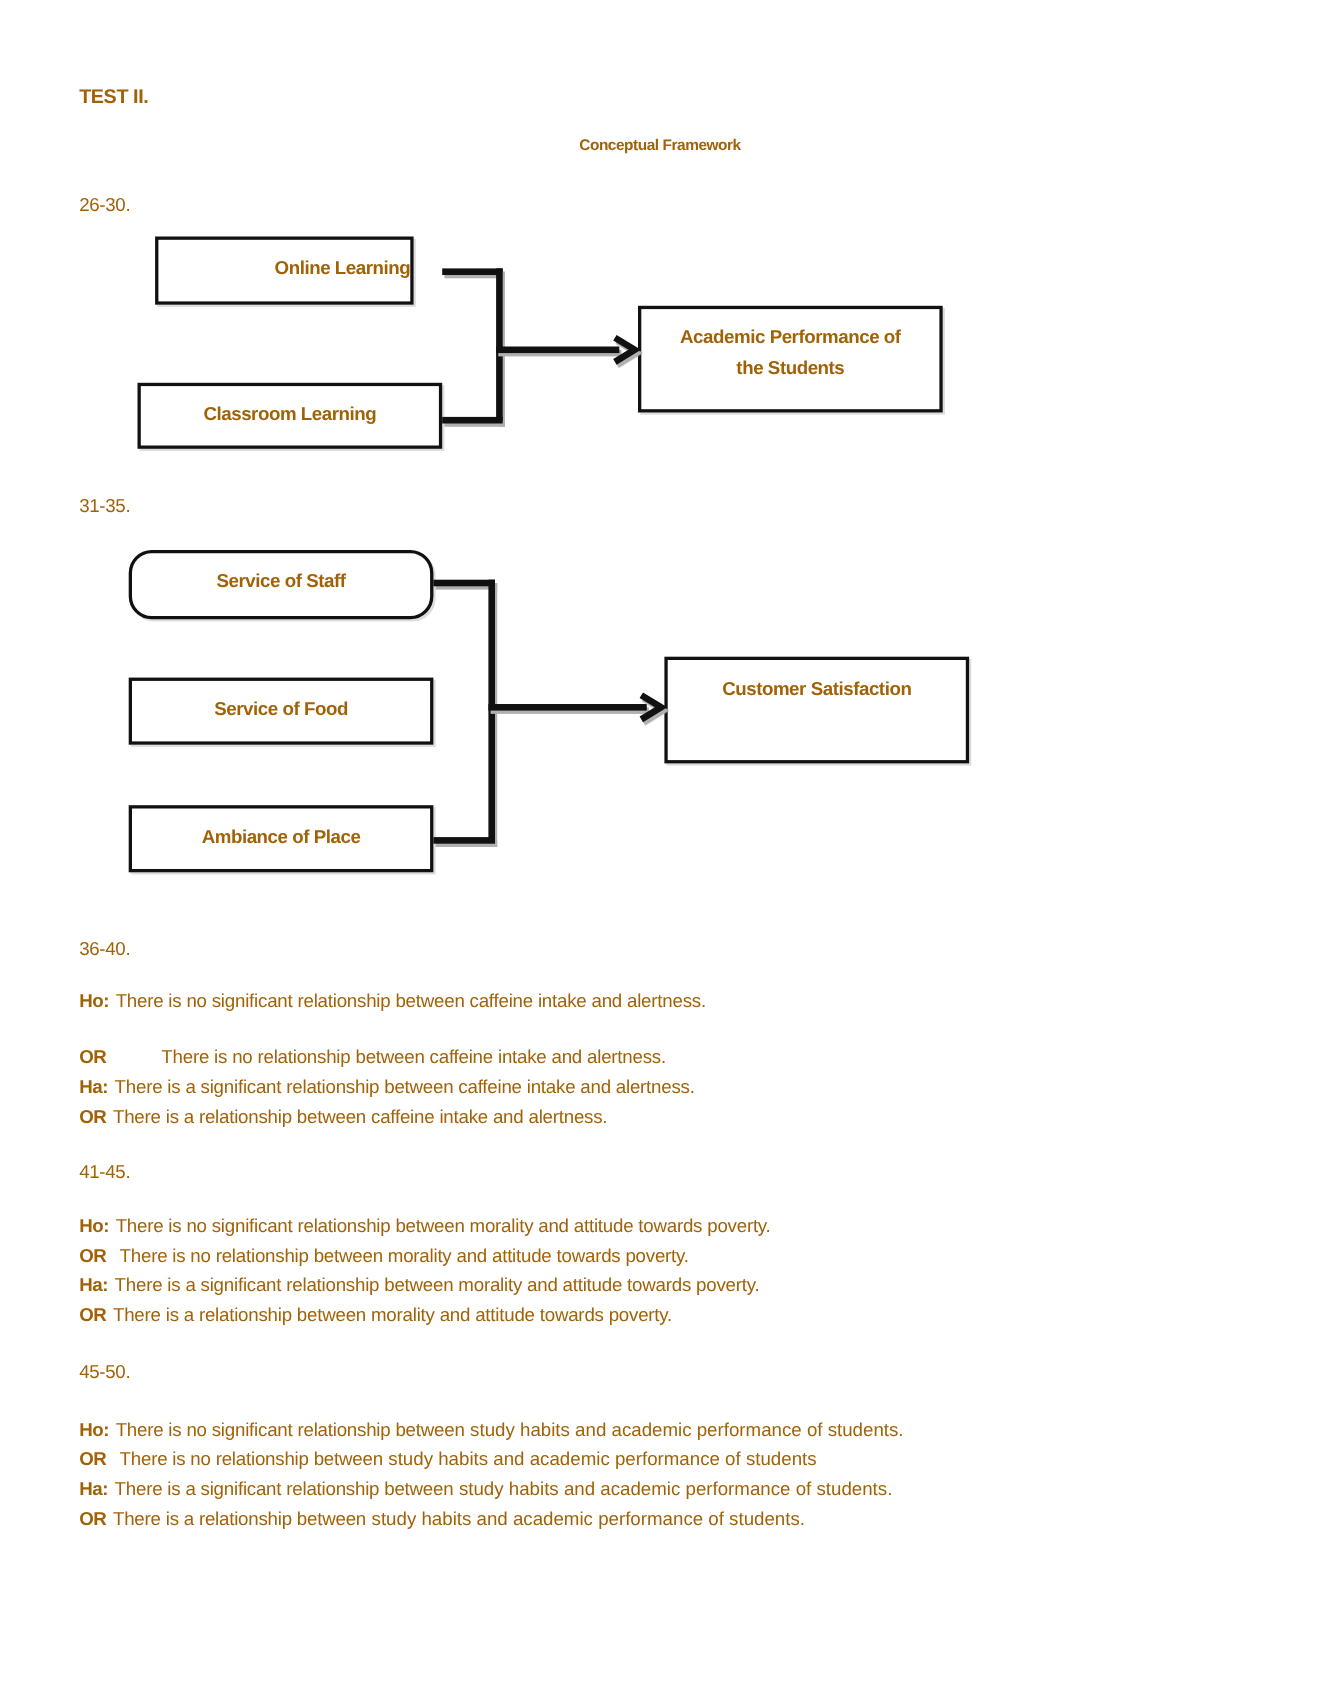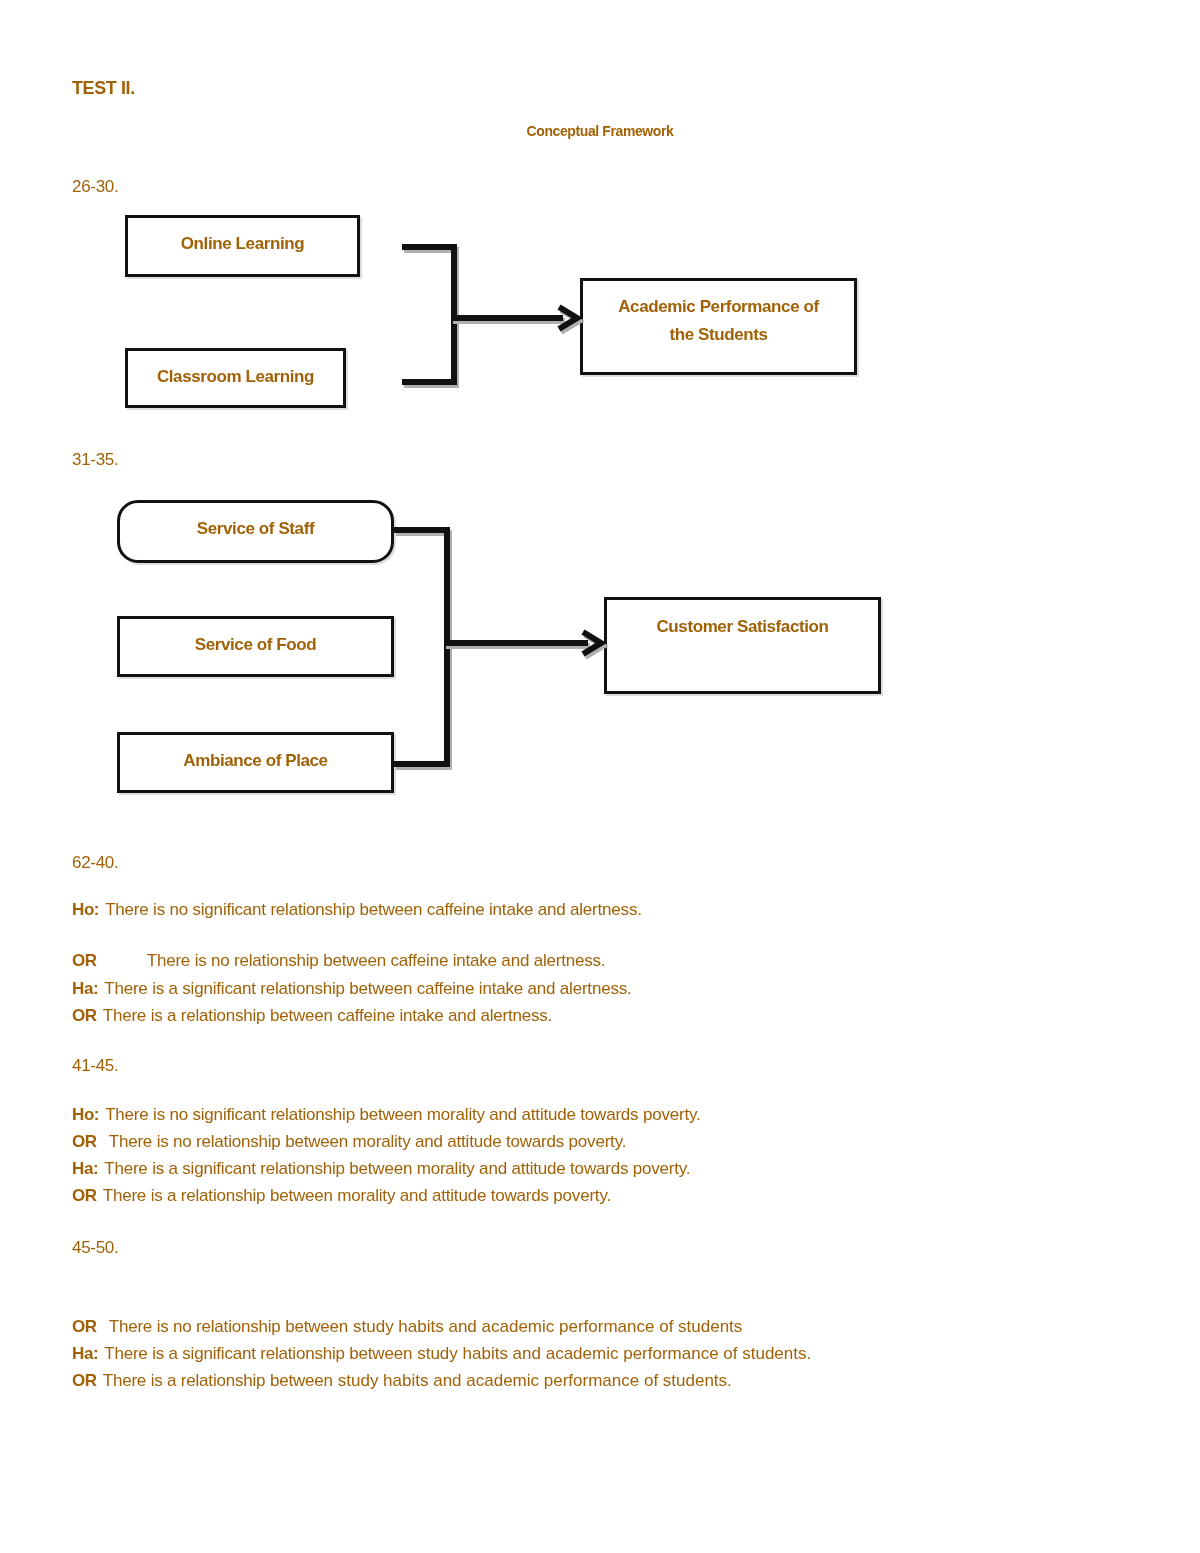--- a/index.html
+++ b/index.html
@@ -32,25 +32,25 @@
 </head>
 <body>
 
 <div class="page">
 
   <div class="abs test-label">TEST II.</div>
   <div class="abs doc-title">Conceptual Framework</div>
 
   <div class="abs range-label" style="top:177px;">26-30.</div>
 
-  <div class="dbox" style="left:125px;top:215px;width:235px;height:62px;padding-top:12px;">
+  <div class="dbox" style="left:141px;top:215px;width:235px;height:62px;padding-top:12px;justify-content:flex-end;">
     <span>Online Learning</span>
   </div>
 
-  <div class="dbox" style="left:125px;top:348px;width:221px;height:60px;padding-top:12px;">
+  <div class="dbox" style="left:125px;top:348px;width:277px;height:60px;padding-top:12px;">
     <span>Classroom Learning</span>
   </div>
 
   <div class="dbox" style="left:580px;top:278px;width:277px;height:97px;padding:12px 30px 0 30px;">
     <span>Academic Performance of the Students</span>
   </div>
 
   <div class="line" style="left:402px;top:244px;width:55px;height:6px;"></div>
   <div class="line" style="left:451px;top:244px;width:6px;height:141px;"></div>
   <div class="line" style="left:402px;top:379px;width:55px;height:6px;"></div>
@@ -78,21 +78,21 @@
   </div>
 
   <div class="line" style="left:394px;top:527px;width:56px;height:6px;"></div>
   <div class="line" style="left:444px;top:527px;width:6px;height:240px;"></div>
   <div class="line" style="left:394px;top:761px;width:56px;height:6px;"></div>
   <div class="line" style="left:444px;top:640px;width:144px;height:6px;"></div>
   <svg class="arrowhead" style="left:580px;top:629px;" width="26" height="28" viewBox="0 0 26 28">
     <path d="M3 3 L21 14 L3 25" fill="none" stroke="#111111" stroke-width="6"></path>
   </svg>
 
-  <div class="abs range-label" style="top:853px;">62-40.</div>
+  <div class="abs range-label" style="top:853px;">36-40.</div>
   <div class="tline" style="top:900px;">
     <span class="lbl">Ho:</span><span class="body">There is no significant relationship between caffeine intake and alertness.</span><span class="tail"></span>
   </div>
   <div class="tline" style="top:951px;">
     <span class="lbl">OR</span><span class="body gtab">There is no relationship between caffeine intake and alertness.</span><span class="tail"></span>
   </div>
   <div class="tline" style="top:979px;">
     <span class="lbl">Ha:</span><span class="body">There is a significant relationship between caffeine intake and alertness.</span><span class="tail"></span>
   </div>
   <div class="tline" style="top:1006px;">
@@ -107,20 +107,23 @@
     <span class="lbl">OR</span><span class="body g2">There is no relationship between morality and attitude towards poverty.</span><span class="tail"></span>
   </div>
   <div class="tline" style="top:1159px;">
     <span class="lbl">Ha:</span><span class="body">There is a significant relationship between morality and attitude towards poverty.</span><span class="tail"></span>
   </div>
   <div class="tline" style="top:1186px;">
     <span class="lbl">OR</span><span class="body">There is a relationship between morality and attitude towards poverty.</span><span class="tail"></span>
   </div>
 
   <div class="abs range-label" style="top:1238px;">45-50.</div>
+  <div class="tline" style="top:1290px;">
+    <span class="lbl">Ho:</span><span class="body">There is no significant relationship between</span><span class="tail">study habits and academic performance of students.</span>
+  </div>
   <div class="tline" style="top:1317px;">
     <span class="lbl">OR</span><span class="body g2">There is no relationship between</span><span class="tail">study habits and academic performance of students</span>
   </div>
   <div class="tline" style="top:1344px;">
     <span class="lbl">Ha:</span><span class="body">There is a significant relationship between</span><span class="tail">study habits and academic performance of students.</span>
   </div>
   <div class="tline" style="top:1371px;">
     <span class="lbl">OR</span><span class="body">There is a relationship between</span><span class="tail">study habits and academic performance of students.</span>
   </div>
 

